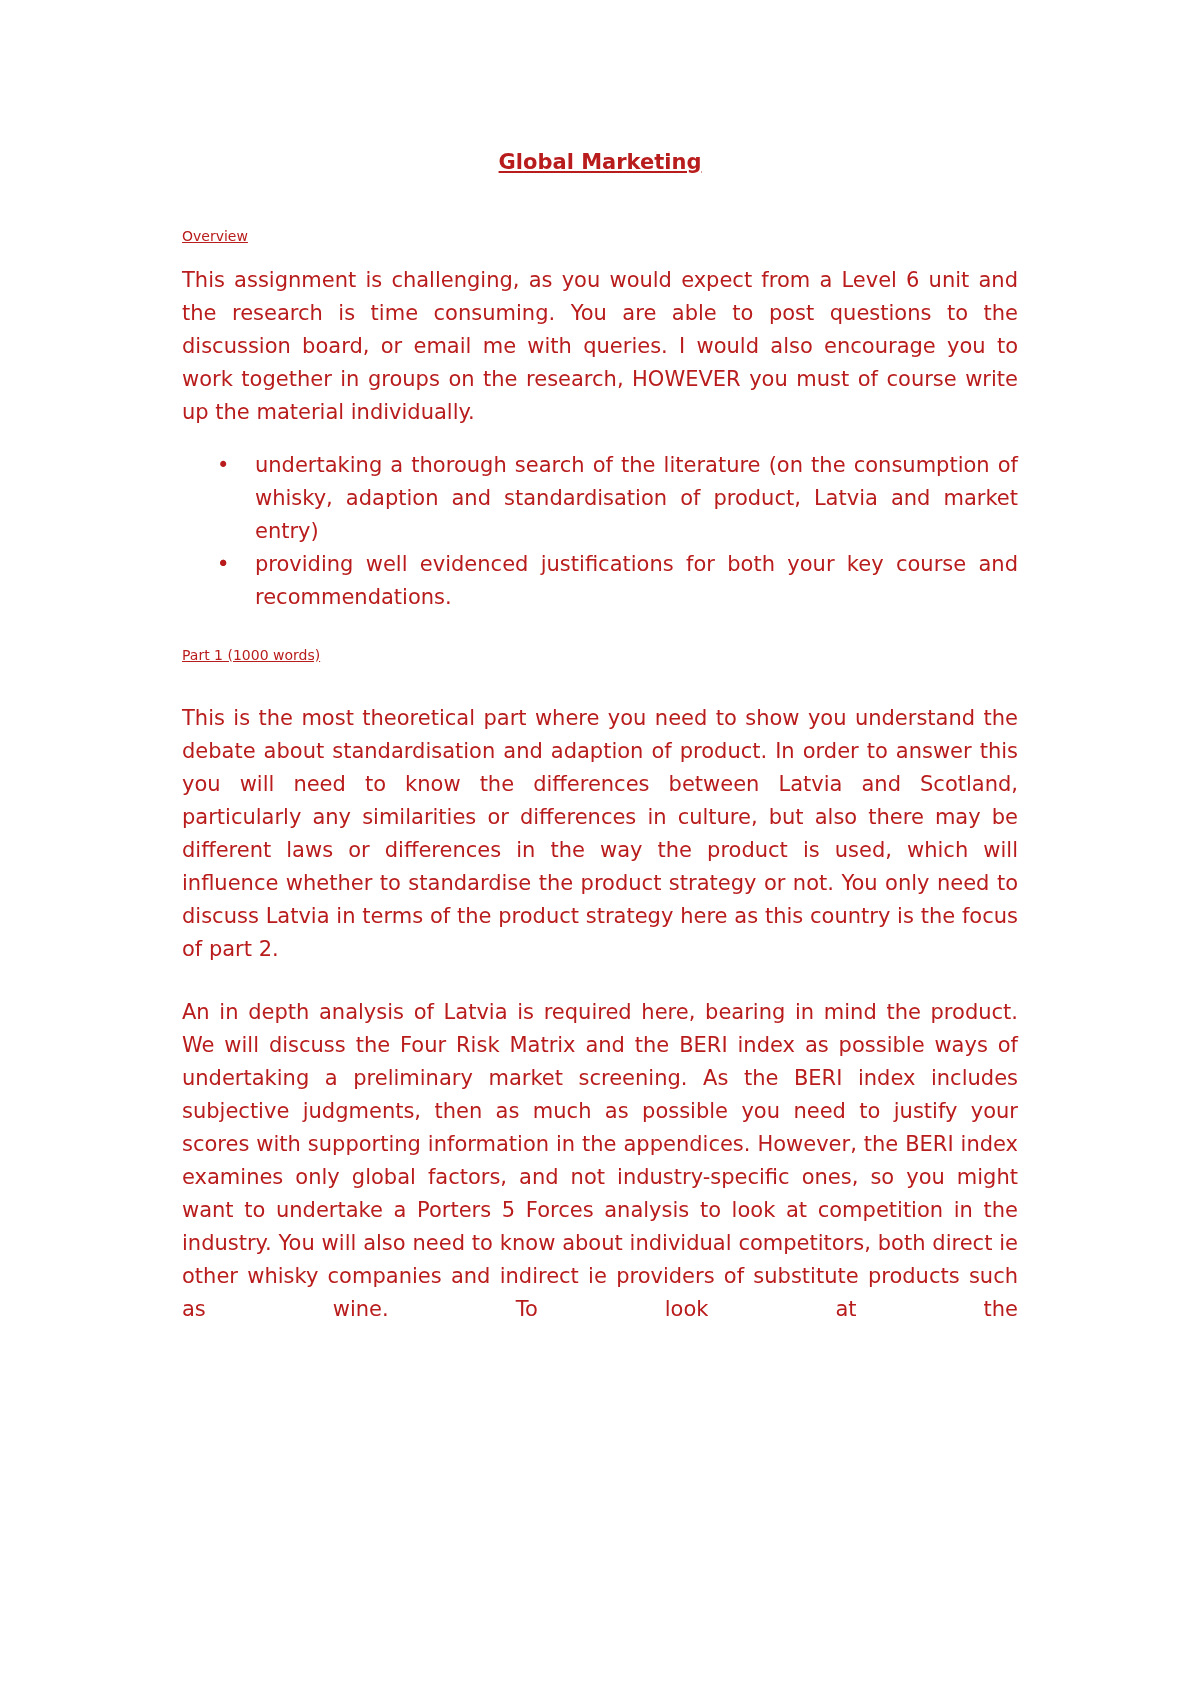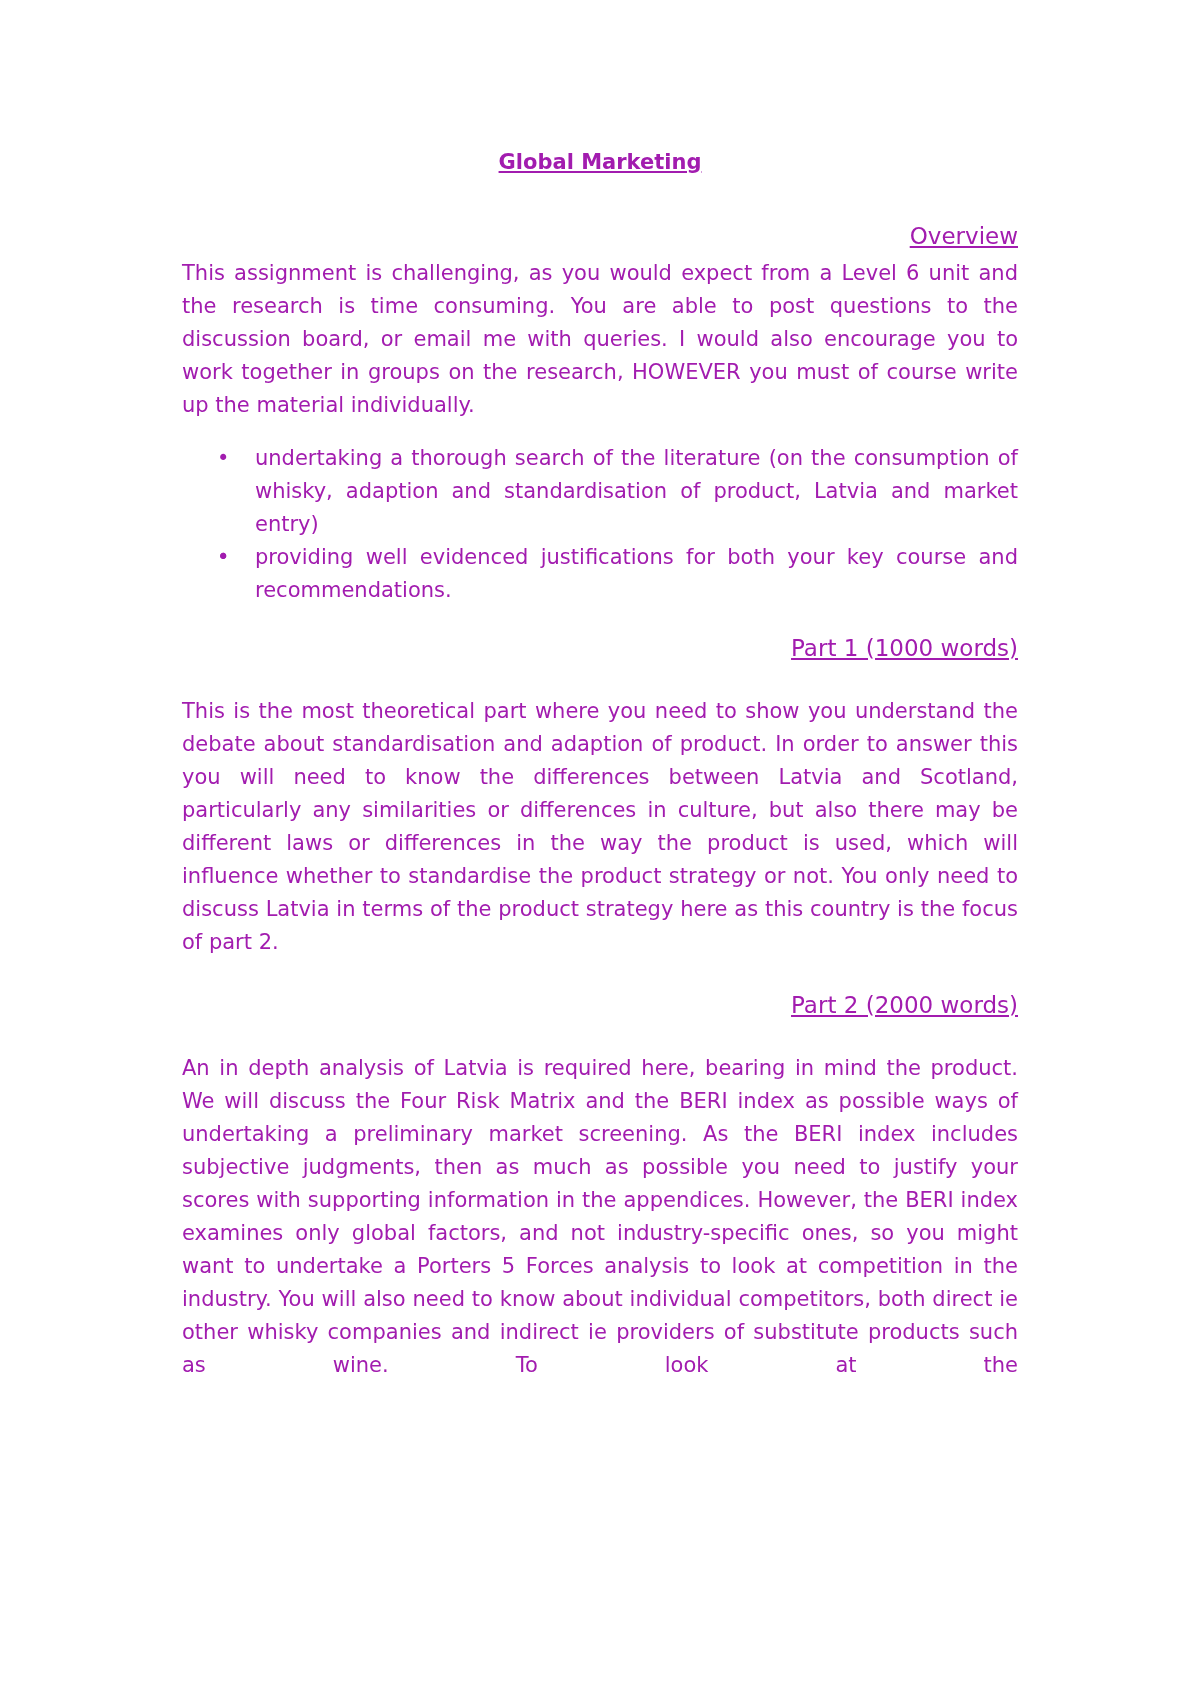--- a/index.html
+++ b/index.html
@@ -5,47 +5,46 @@
   html, body {
     margin: 0;
     padding: 0;
     background: #ffffff;
   }
   .page {
     position: relative;
     width: 1200px;
     height: 1698px;
     background: #ffffff;
-    color: #a21caf;
+    color: #b91c1c;
     font-family: "DejaVu Sans", sans-serif;
     font-size: 21px;
     line-height: 33px;
     box-sizing: border-box;
     padding: 146px 182px 0 182px;
     overflow: hidden;
   }
   .title {
     font-size: 21px;
     font-weight: bold;
     text-align: center;
     text-decoration: underline;
     margin: 0 0 41px 0;
   }
   .heading {
-    font-size: 23px;
+    font-size: 14px;
     font-weight: normal;
     text-decoration: underline;
     margin: 0;
-    text-align: right;
   }
   .heading.gap-after {
     margin: 8px 0 30px 0;
   }
   .para {
-    margin: 4px 0 20px 0;
+    margin: 11px 0 20px 0;
   }
   .justify {
     text-align: justify;
   }
   .para.body-block {
     margin: 16px 0 30px 0;
   }
   .para.last-block {
     text-align: justify;
     text-align-last: justify;
@@ -89,17 +88,16 @@
     <li>
       <span class="bullet-dot">•</span>
       <span>providing well evidenced justifications for both your key course and recommendations.</span>
     </li>
   </ul>
 
   <h2 class="heading gap-after">Part 1 (1000 words)</h2>
 
   <p class="para justify body-block">This is the most theoretical part where you need to show you understand the debate about standardisation and adaption of product. In order to answer this you will need to know the differences between Latvia and Scotland, particularly any similarities or differences in culture, but also there may be different laws or differences in the way the product is used, which will influence whether to standardise the product strategy or not. You only need to discuss Latvia in terms of the product strategy here as this country is the focus of part 2.</p>
 
-  <h2 class="heading gap-after">Part 2 (2000 words)</h2>
 
   <p class="para last-block">An in depth analysis of Latvia is required here, bearing in mind the product. We will discuss the Four Risk Matrix and the BERI index as possible ways of undertaking a preliminary market screening. As the BERI index includes subjective judgments, then as much as possible you need to justify your scores with supporting information in the appendices. However, the BERI index examines only global factors, and not industry-specific ones, so you might want to undertake a Porters 5 Forces analysis to look at competition in the industry. You will also need to know about individual competitors, both direct ie other whisky companies and indirect ie providers of substitute products such as wine. To look at the</p>
 
 </div>
 
 </body></html>

